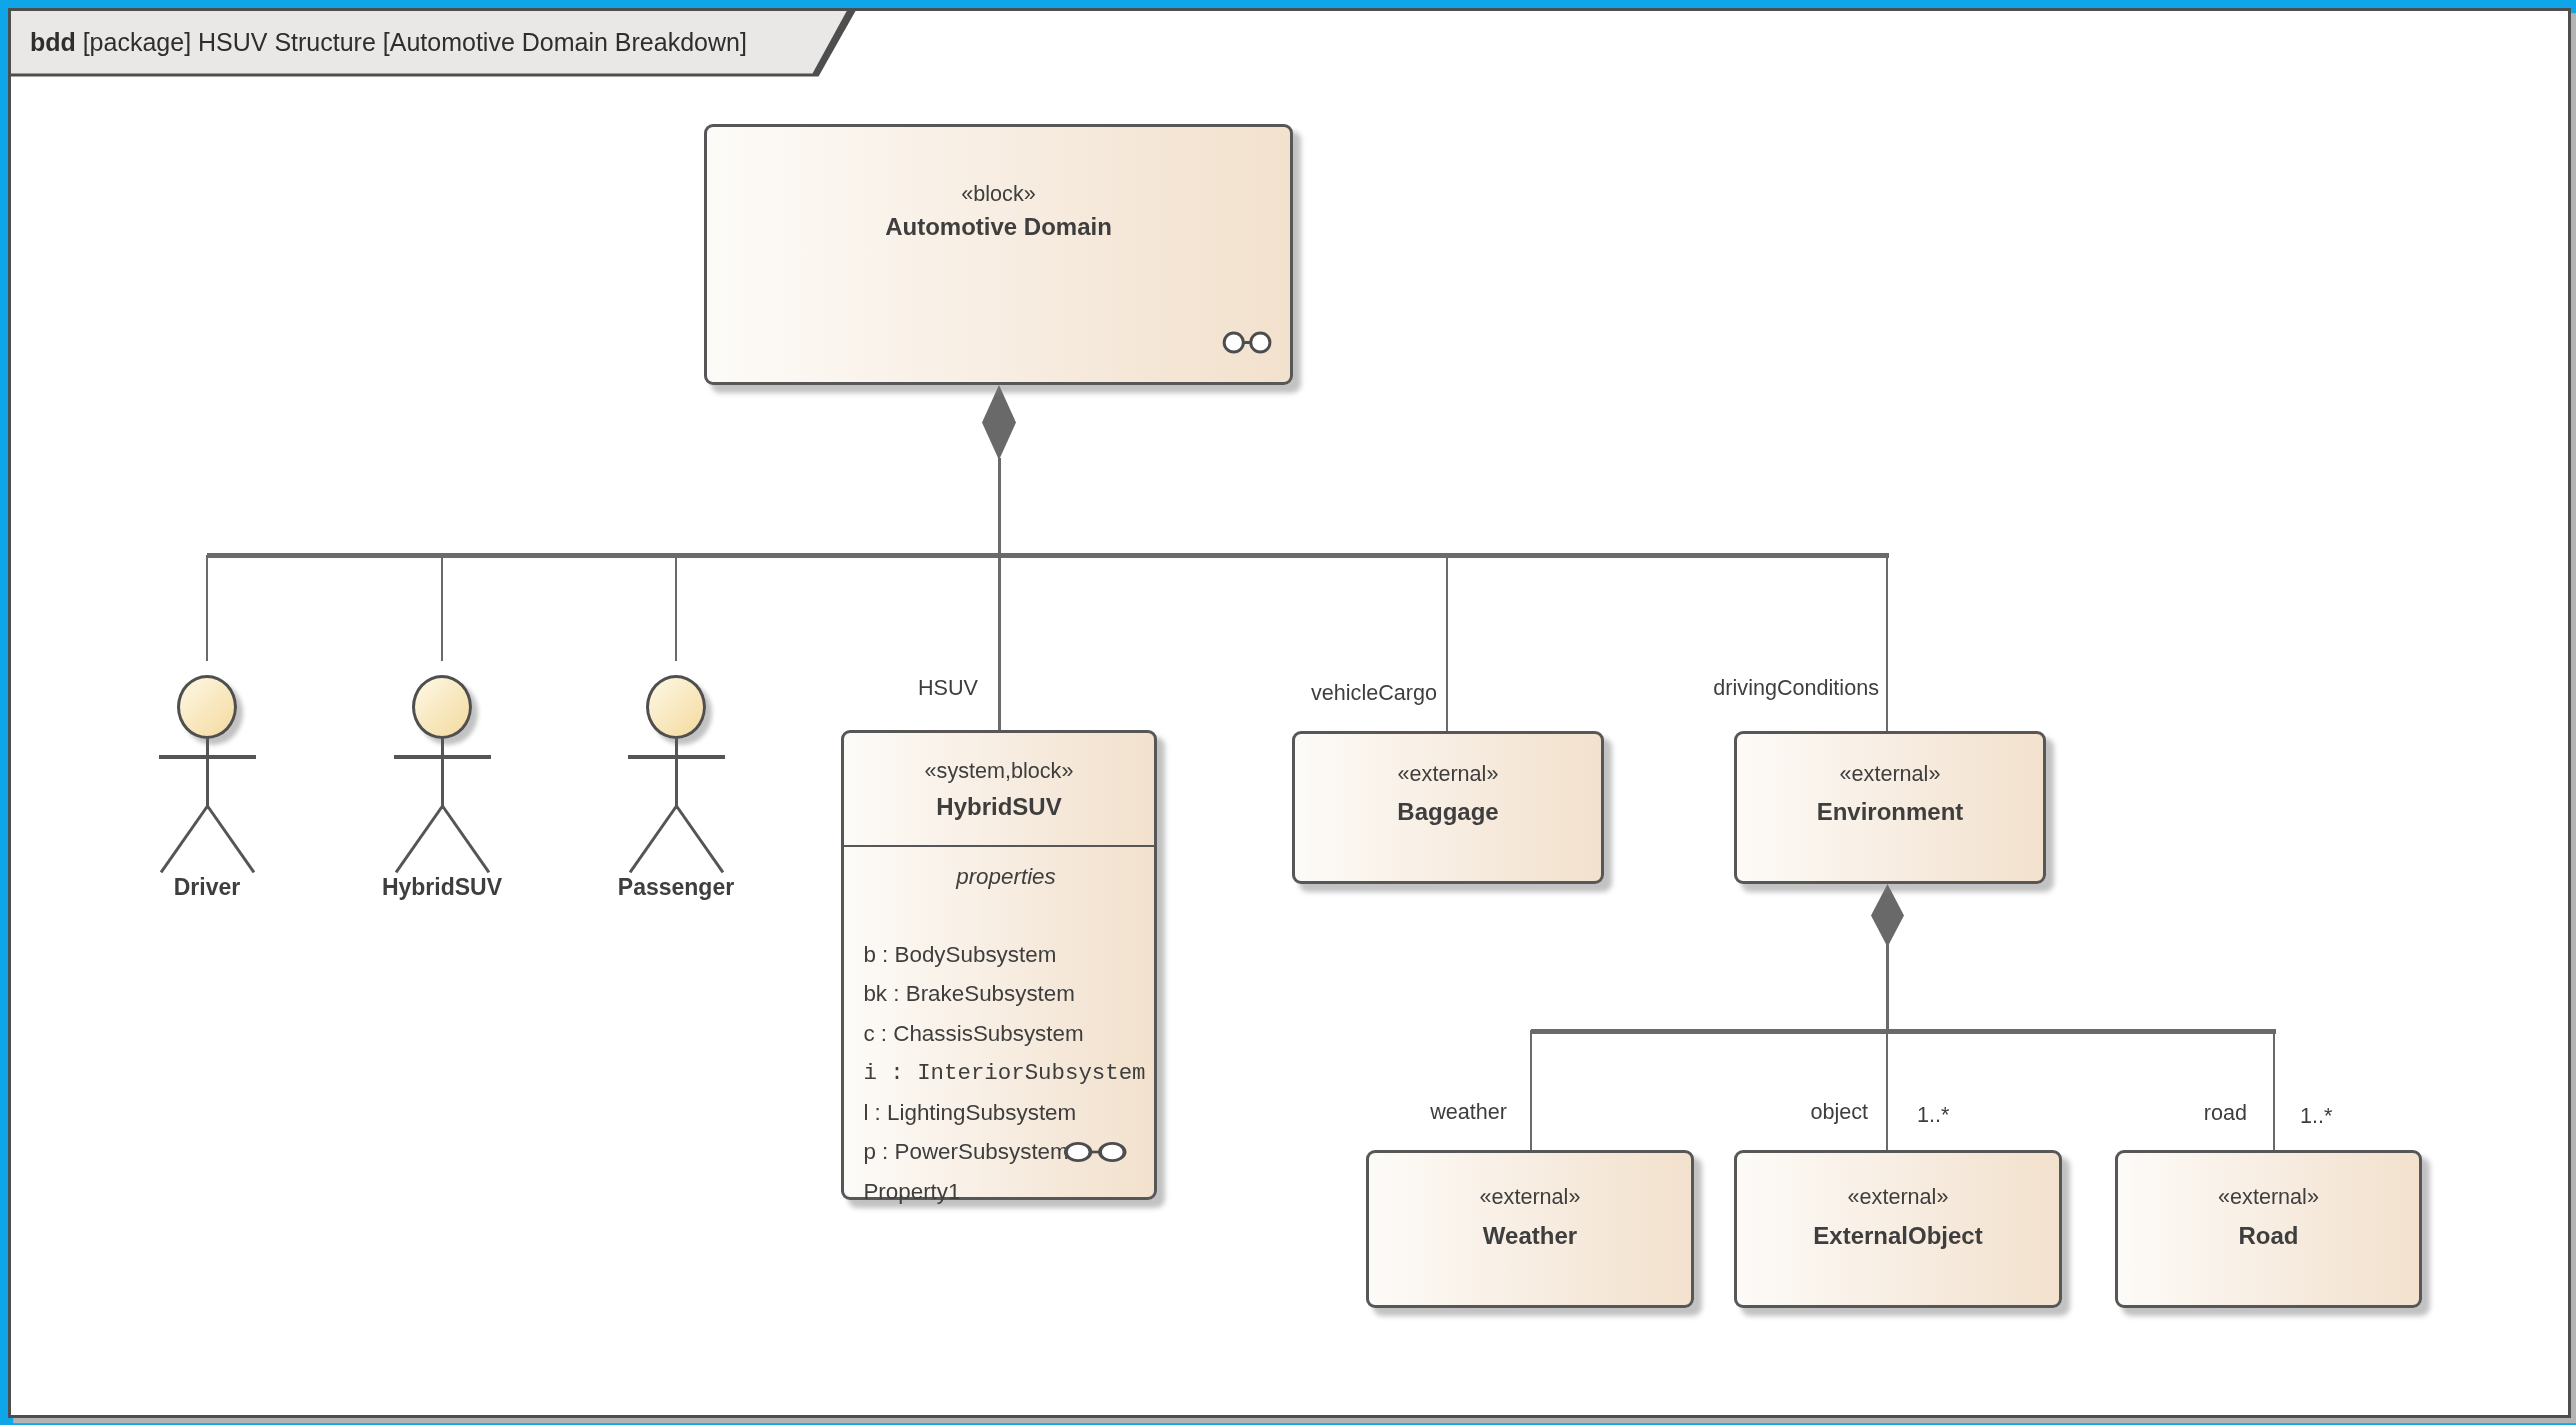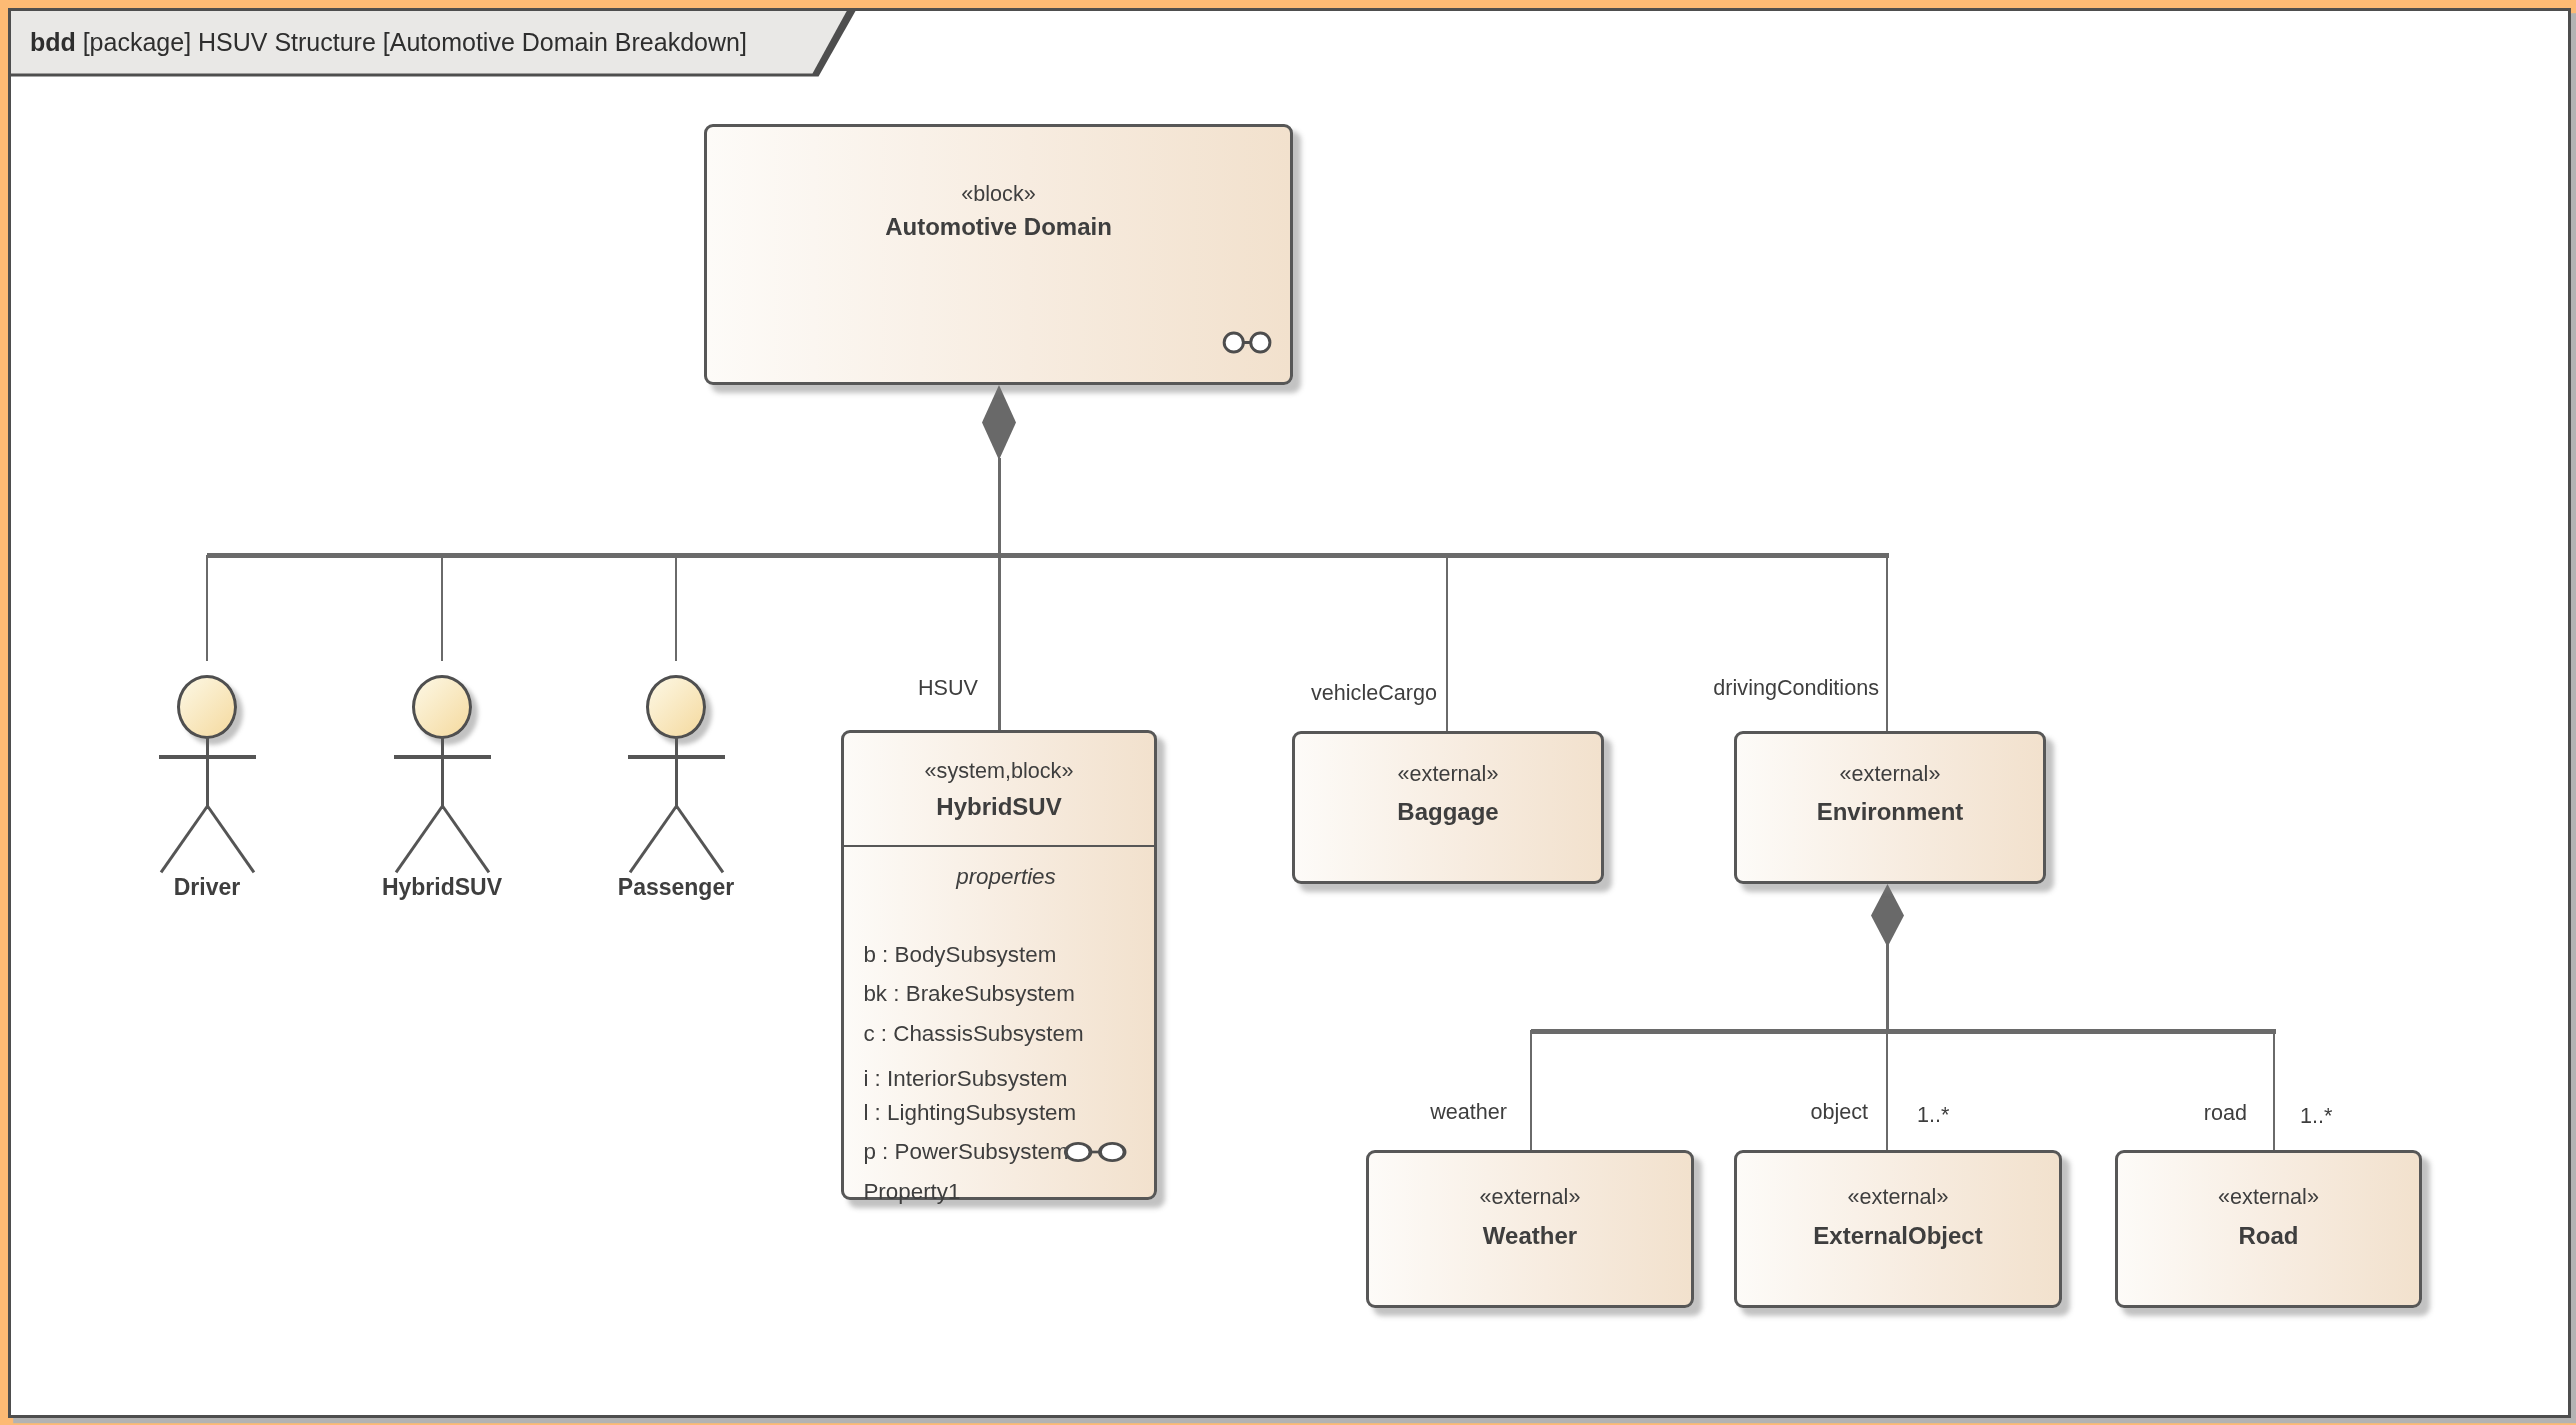--- a/index.html
+++ b/index.html
@@ -1,18 +1,18 @@
 <!DOCTYPE html>
 <html style="font-size:12px"><head>
 <meta charset="utf-8">
 <style>
   html,body{margin:0;padding:0;background:#ffffff;}
   body{width:2576px;height:1425px;overflow:hidden;
        font-family:"Liberation Sans",sans-serif;color:#3e3e3e;}
-  #canvas{position:relative;width:2576px;height:1425px;background:#fdba74;}
+  #canvas{position:relative;width:2576px;height:1425px;background:#0ea5e9;}
 
   
   .frame{position:absolute;left:7.5px;top:7.5px;width:2557px;height:1404px;
          border:3.7px solid #4e4e4e;background:#fff;box-shadow:5.2px 5.2px 0 #b3b3b3;}
   .tab-outer{position:absolute;left:7.5px;top:7.5px;width:850px;height:69px;
              background:#4e4e4e;
              clip-path:polygon(0 0,100% 0,calc(100% - 39px) 100%,0 100%);}
   .tab-inner{position:absolute;left:3px;top:3px;width:841px;height:63px;
              background:#e9e8e6;
              clip-path:polygon(0 0,calc(100% - 4.5px) 0,calc(100% - 39px) 100%,0 100%);
@@ -124,21 +124,21 @@
   </div>
 
   <div class="block" style="left:841px;top:730px;width:316px;height:470px;">
     <div class="stype" style="top:25px;">«system,block»</div>
     <div class="bname" style="top:60px;">HybridSUV</div>
     <div class="divider" style="top:112px;"></div>
     <div class="comp-label" style="top:131px;margin-left:14px;">properties</div>
     <div class="prop" style="top:173px;">b : BodySubsystem</div>
     <div class="prop" style="top:212px;">bk : BrakeSubsystem</div>
     <div class="prop" style="top:252px;">c : ChassisSubsystem</div>
-    <div class="prop" style="top:297px;">i : InteriorSubsystem</div>
+    <div class="prop" style="top:291px;font-family:Liberation Mono, monospace;">i : InteriorSubsystem</div>
     <div class="prop" style="top:331px;">l : LightingSubsystem</div>
     <div class="prop" style="top:370px;">p : PowerSubsystem</div>
     <div class="prop" style="top:410px;">Property1</div>
     <svg class="glasses" style="right:19.4px;bottom:31px;" width="72" height="28" viewBox="0 0 76 42" preserveAspectRatio="none">
       <circle cx="16" cy="21" r="13" fill="#ffffff" stroke="#4d4d4d" stroke-width="4"></circle>
       <circle cx="52" cy="21" r="13" fill="#ffffff" stroke="#4d4d4d" stroke-width="4"></circle>
       <line x1="29" y1="21" x2="39" y2="21" stroke="#4d4d4d" stroke-width="4"></line>
     </svg>
   </div>
 

